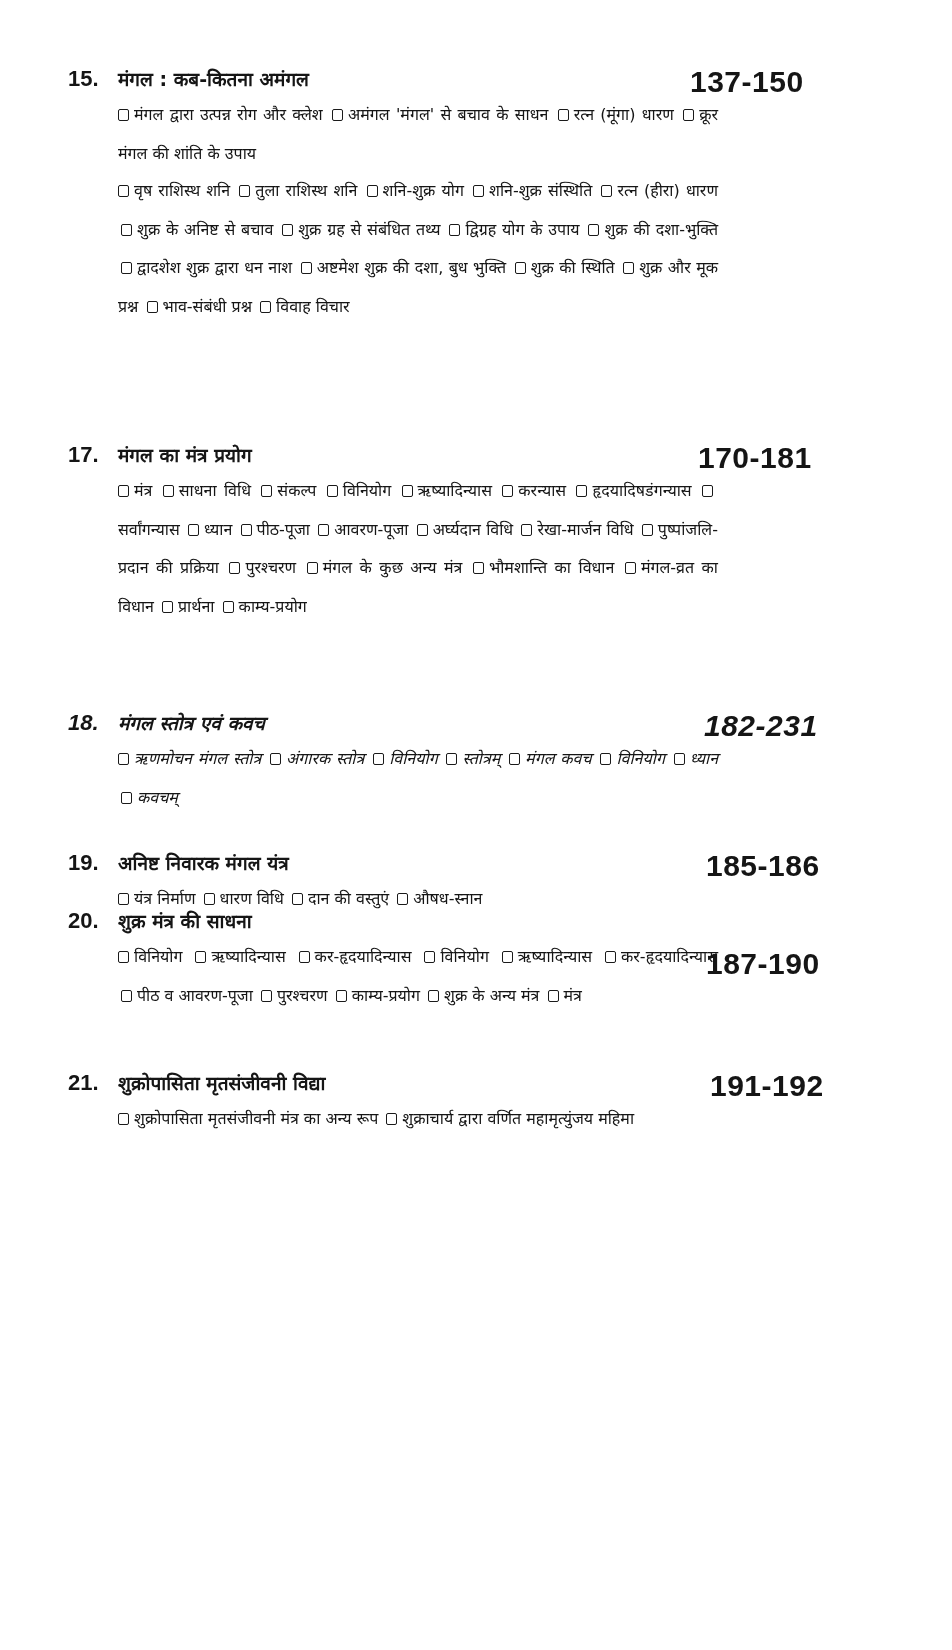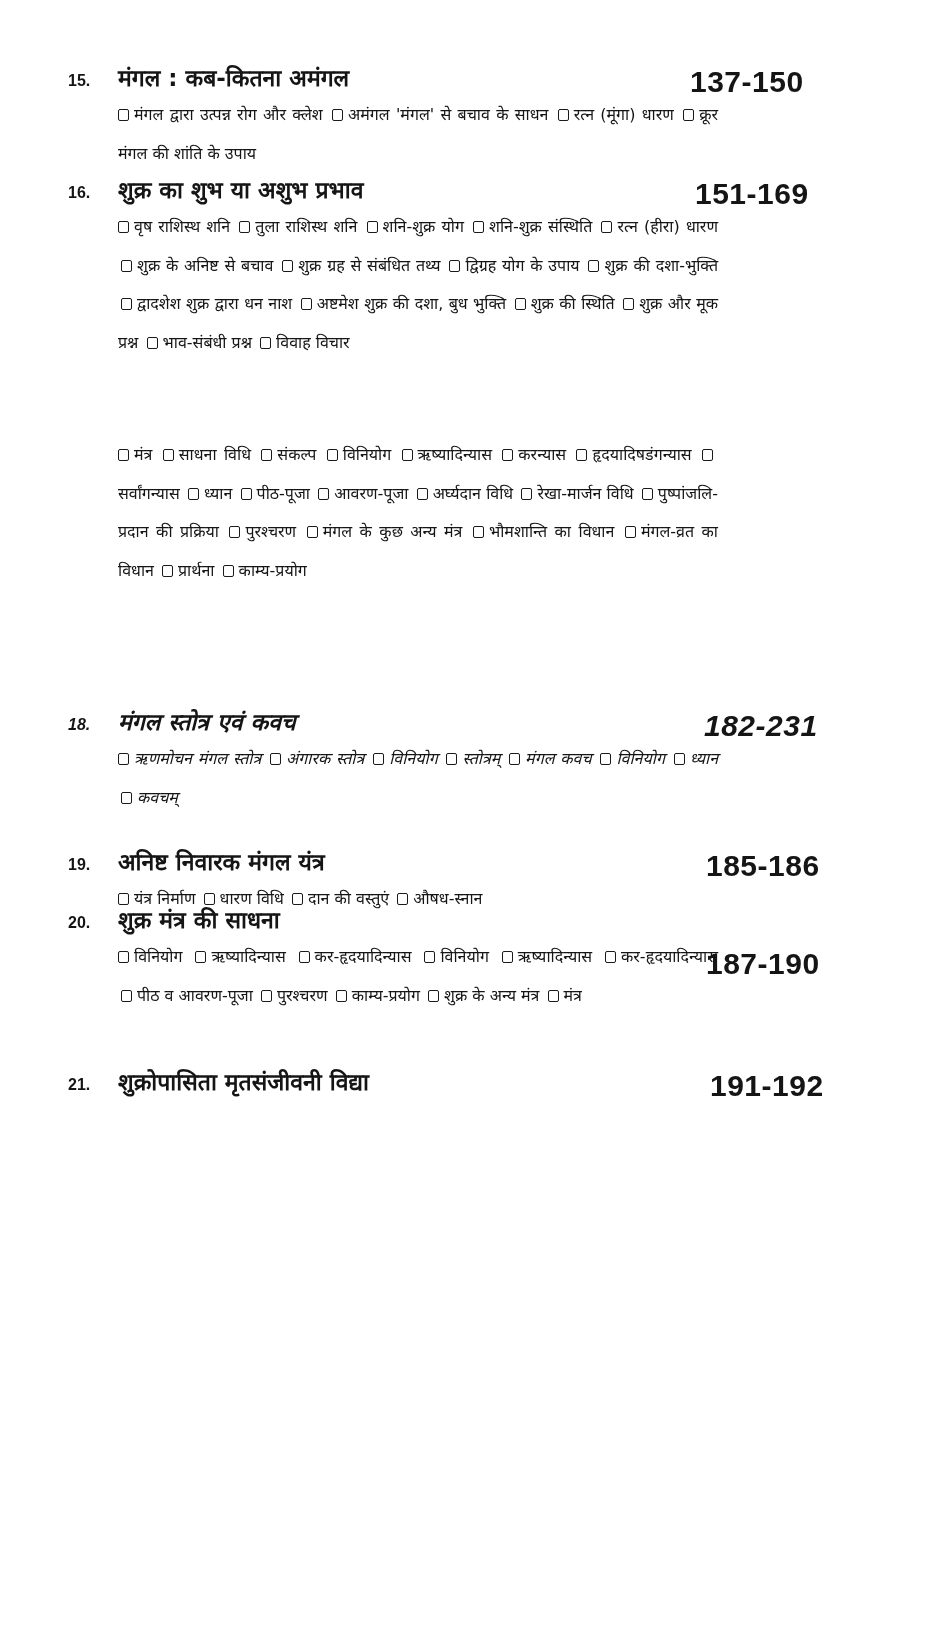--- a/index.html
+++ b/index.html
@@ -33,26 +33,26 @@
       line-height: 36px;
       font-weight: bold;
       font-size: 25px;
       white-space: nowrap;
     }
     .entry-num {
       display: inline-block;
       width: 50px;
       font-family: "Liberation Sans", sans-serif;
       font-weight: bold;
-      font-size: 16px;
+      font-size: 22px;
     }
     .entry-title {
       display: inline-block;
       font-weight: bold;
-      font-size: 23px;
+      font-size: 19px;
     }
     .entry-pages {
       position: absolute;
       top: 4px;
       font-family: "Liberation Sans", sans-serif;
       font-weight: bold;
       font-size: 30px;
       letter-spacing: 0.5px;
     }
     .entry-body {
@@ -86,27 +86,27 @@
 <div class="page">
   <div id="entries">
       <div class="entry" style="top: 60px;">
     <div class="entry-head">
       <span class="entry-num">15.</span><span class="entry-title">मंगल : कब-कितना अमंगल</span>
       <span class="entry-pages" style="left: 622px;">137-150</span>
     </div>
     <div class="entry-body"><span class="topic"><span class="bullet"></span><span class="topic-text">मंगल द्वारा उत्पन्न रोग और क्लेश</span></span> <span class="topic"><span class="bullet"></span><span class="topic-text">अमंगल 'मंगल' से बचाव के साधन</span></span> <span class="topic"><span class="bullet"></span><span class="topic-text">रत्न (मूंगा) धारण</span></span> <span class="topic"><span class="bullet"></span><span class="topic-text">क्रूर मंगल की शांति के उपाय</span></span> </div>
   </div>
       <div class="entry" style="top: 172px;">
-    <div class="entry-head">
-      <span class="entry-num">16.</span><span class="entry-title">शुक्र का शुभ या अशुभ प्रभाव</span>
-      <span class="entry-pages" style="left: 627px;">151-169</span>
-    </div>
     <div class="entry-body"><span class="topic"><span class="bullet"></span><span class="topic-text">वृष राशिस्थ शनि</span></span> <span class="topic"><span class="bullet"></span><span class="topic-text">तुला राशिस्थ शनि</span></span> <span class="topic"><span class="bullet"></span><span class="topic-text">शनि-शुक्र योग</span></span> <span class="topic"><span class="bullet"></span><span class="topic-text">शनि-शुक्र संस्थिति</span></span> <span class="topic"><span class="bullet"></span><span class="topic-text">रत्न (हीरा) धारण</span></span> <span class="topic"><span class="bullet"></span><span class="topic-text">शुक्र के अनिष्ट से बचाव</span></span> <span class="topic"><span class="bullet"></span><span class="topic-text">शुक्र ग्रह से संबंधित तथ्य</span></span> <span class="topic"><span class="bullet"></span><span class="topic-text">द्विग्रह योग के उपाय</span></span> <span class="topic"><span class="bullet"></span><span class="topic-text">शुक्र की दशा-भुक्ति</span></span> <span class="topic"><span class="bullet"></span><span class="topic-text">द्वादशेश शुक्र द्वारा धन नाश</span></span> <span class="topic"><span class="bullet"></span><span class="topic-text">अष्टमेश शुक्र की दशा, बुध भुक्ति</span></span> <span class="topic"><span class="bullet"></span><span class="topic-text">शुक्र की स्थिति</span></span> <span class="topic"><span class="bullet"></span><span class="topic-text">शुक्र और मूक प्रश्न</span></span> <span class="topic"><span class="bullet"></span><span class="topic-text">भाव-संबंधी प्रश्न</span></span> <span class="topic"><span class="bullet"></span><span class="topic-text">विवाह विचार</span></span> </div>
   </div>
       <div class="entry" style="top: 436px;">
+    <div class="entry-head">
+      <span class="entry-num">17.</span><span class="entry-title">मंगल का मंत्र प्रयोग</span>
+      <span class="entry-pages" style="left: 630px;">170-181</span>
+    </div>
     <div class="entry-body"><span class="topic"><span class="bullet"></span><span class="topic-text">मंत्र</span></span> <span class="topic"><span class="bullet"></span><span class="topic-text">साधना विधि</span></span> <span class="topic"><span class="bullet"></span><span class="topic-text">संकल्प</span></span> <span class="topic"><span class="bullet"></span><span class="topic-text">विनियोग</span></span> <span class="topic"><span class="bullet"></span><span class="topic-text">ऋष्यादिन्यास</span></span> <span class="topic"><span class="bullet"></span><span class="topic-text">करन्यास</span></span> <span class="topic"><span class="bullet"></span><span class="topic-text">हृदयादिषडंगन्यास</span></span> <span class="topic"><span class="bullet"></span><span class="topic-text">सर्वांगन्यास</span></span> <span class="topic"><span class="bullet"></span><span class="topic-text">ध्यान</span></span> <span class="topic"><span class="bullet"></span><span class="topic-text">पीठ-पूजा</span></span> <span class="topic"><span class="bullet"></span><span class="topic-text">आवरण-पूजा</span></span> <span class="topic"><span class="bullet"></span><span class="topic-text">अर्घ्यदान विधि</span></span> <span class="topic"><span class="bullet"></span><span class="topic-text">रेखा-मार्जन विधि</span></span> <span class="topic"><span class="bullet"></span><span class="topic-text">पुष्पांजलि-प्रदान की प्रक्रिया</span></span> <span class="topic"><span class="bullet"></span><span class="topic-text">पुरश्चरण</span></span> <span class="topic"><span class="bullet"></span><span class="topic-text">मंगल के कुछ अन्य मंत्र</span></span> <span class="topic"><span class="bullet"></span><span class="topic-text">भौमशान्ति का विधान</span></span> <span class="topic"><span class="bullet"></span><span class="topic-text">मंगल-व्रत का विधान</span></span> <span class="topic"><span class="bullet"></span><span class="topic-text">प्रार्थना</span></span> <span class="topic"><span class="bullet"></span><span class="topic-text">काम्य-प्रयोग</span></span> </div>
   </div>
       <div class="entry" style="top: 704px; font-style: italic;">
     <div class="entry-head">
       <span class="entry-num">18.</span><span class="entry-title">मंगल स्तोत्र एवं कवच</span>
       <span class="entry-pages" style="left: 636px;">182-231</span>
     </div>
     <div class="entry-body"><span class="topic"><span class="bullet"></span><span class="topic-text">ऋणमोचन मंगल स्तोत्र</span></span> <span class="topic"><span class="bullet"></span><span class="topic-text">अंगारक स्तोत्र</span></span> <span class="topic"><span class="bullet"></span><span class="topic-text">विनियोग</span></span> <span class="topic"><span class="bullet"></span><span class="topic-text">स्तोत्रम्</span></span> <span class="topic"><span class="bullet"></span><span class="topic-text">मंगल कवच</span></span> <span class="topic"><span class="bullet"></span><span class="topic-text">विनियोग</span></span> <span class="topic"><span class="bullet"></span><span class="topic-text">ध्यान</span></span> <span class="topic"><span class="bullet"></span><span class="topic-text">कवचम्</span></span> </div>
   </div>
       <div class="entry" style="top: 844px;">
@@ -121,15 +121,16 @@
       <span class="entry-num">20.</span><span class="entry-title">शुक्र मंत्र की साधना</span>
       <span class="entry-pages" style="left: 638px; margin-top: 40px;">187-190</span>
     </div>
     <div class="entry-body"><span class="topic"><span class="bullet"></span><span class="topic-text">विनियोग</span></span> <span class="topic"><span class="bullet"></span><span class="topic-text">ऋष्यादिन्यास</span></span> <span class="topic"><span class="bullet"></span><span class="topic-text">कर-हृदयादिन्यास</span></span> <span class="topic"><span class="bullet"></span><span class="topic-text">विनियोग</span></span> <span class="topic"><span class="bullet"></span><span class="topic-text">ऋष्यादिन्यास</span></span> <span class="topic"><span class="bullet"></span><span class="topic-text">कर-हृदयादिन्यास</span></span> <span class="topic"><span class="bullet"></span><span class="topic-text">पीठ व आवरण-पूजा</span></span> <span class="topic"><span class="bullet"></span><span class="topic-text">पुरश्चरण</span></span> <span class="topic"><span class="bullet"></span><span class="topic-text">काम्य-प्रयोग</span></span> <span class="topic"><span class="bullet"></span><span class="topic-text">शुक्र के अन्य मंत्र</span></span> <span class="topic"><span class="bullet"></span><span class="topic-text">मंत्र</span></span> </div>
   </div>
       <div class="entry" style="top: 1064px;">
     <div class="entry-head">
       <span class="entry-num">21.</span><span class="entry-title">शुक्रोपासिता मृतसंजीवनी विद्या</span>
       <span class="entry-pages" style="left: 642px;">191-192</span>
     </div>
+    <div class="entry-body"><span class="topic"><span class="bullet"></span><span class="topic-text">शुक्रोपासिता मृतसंजीवनी मंत्र का अन्य रूप</span></span> <span class="topic"><span class="bullet"></span><span class="topic-text">शुक्राचार्य द्वारा वर्णित महामृत्युंजय महिमा</span></span> </div>
   </div>
     </div>
 </div>
 
 </body></html>

